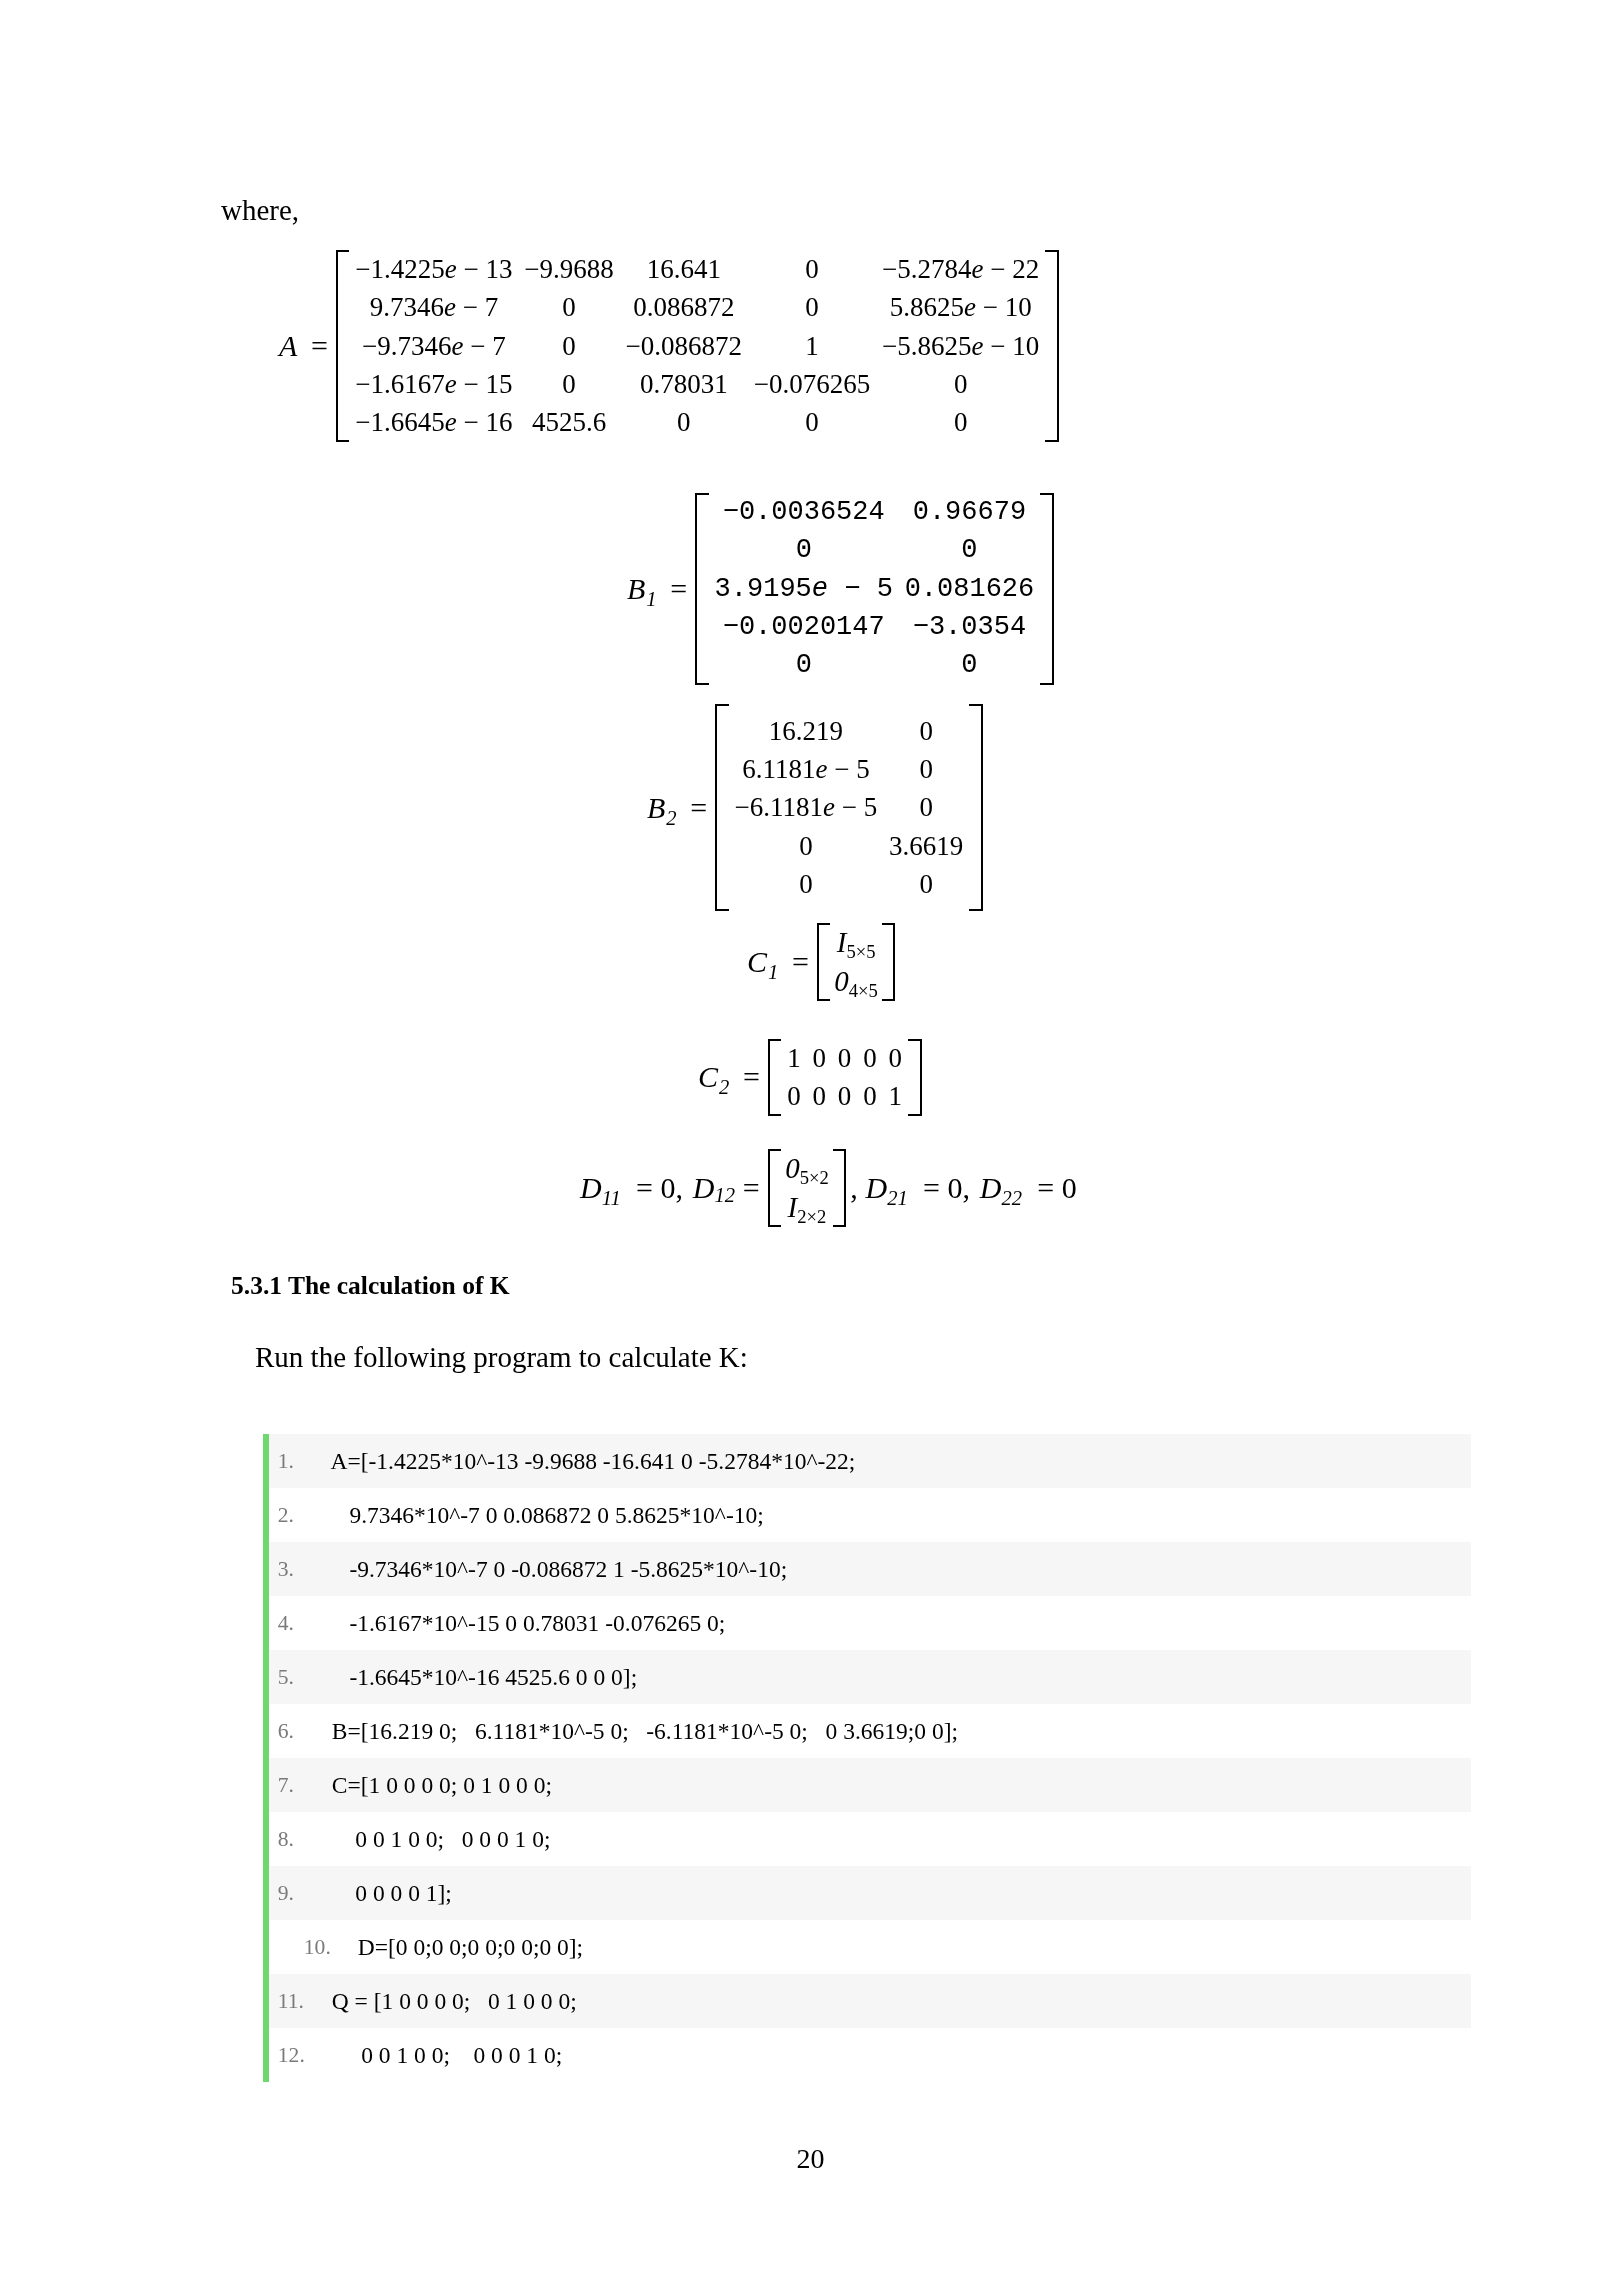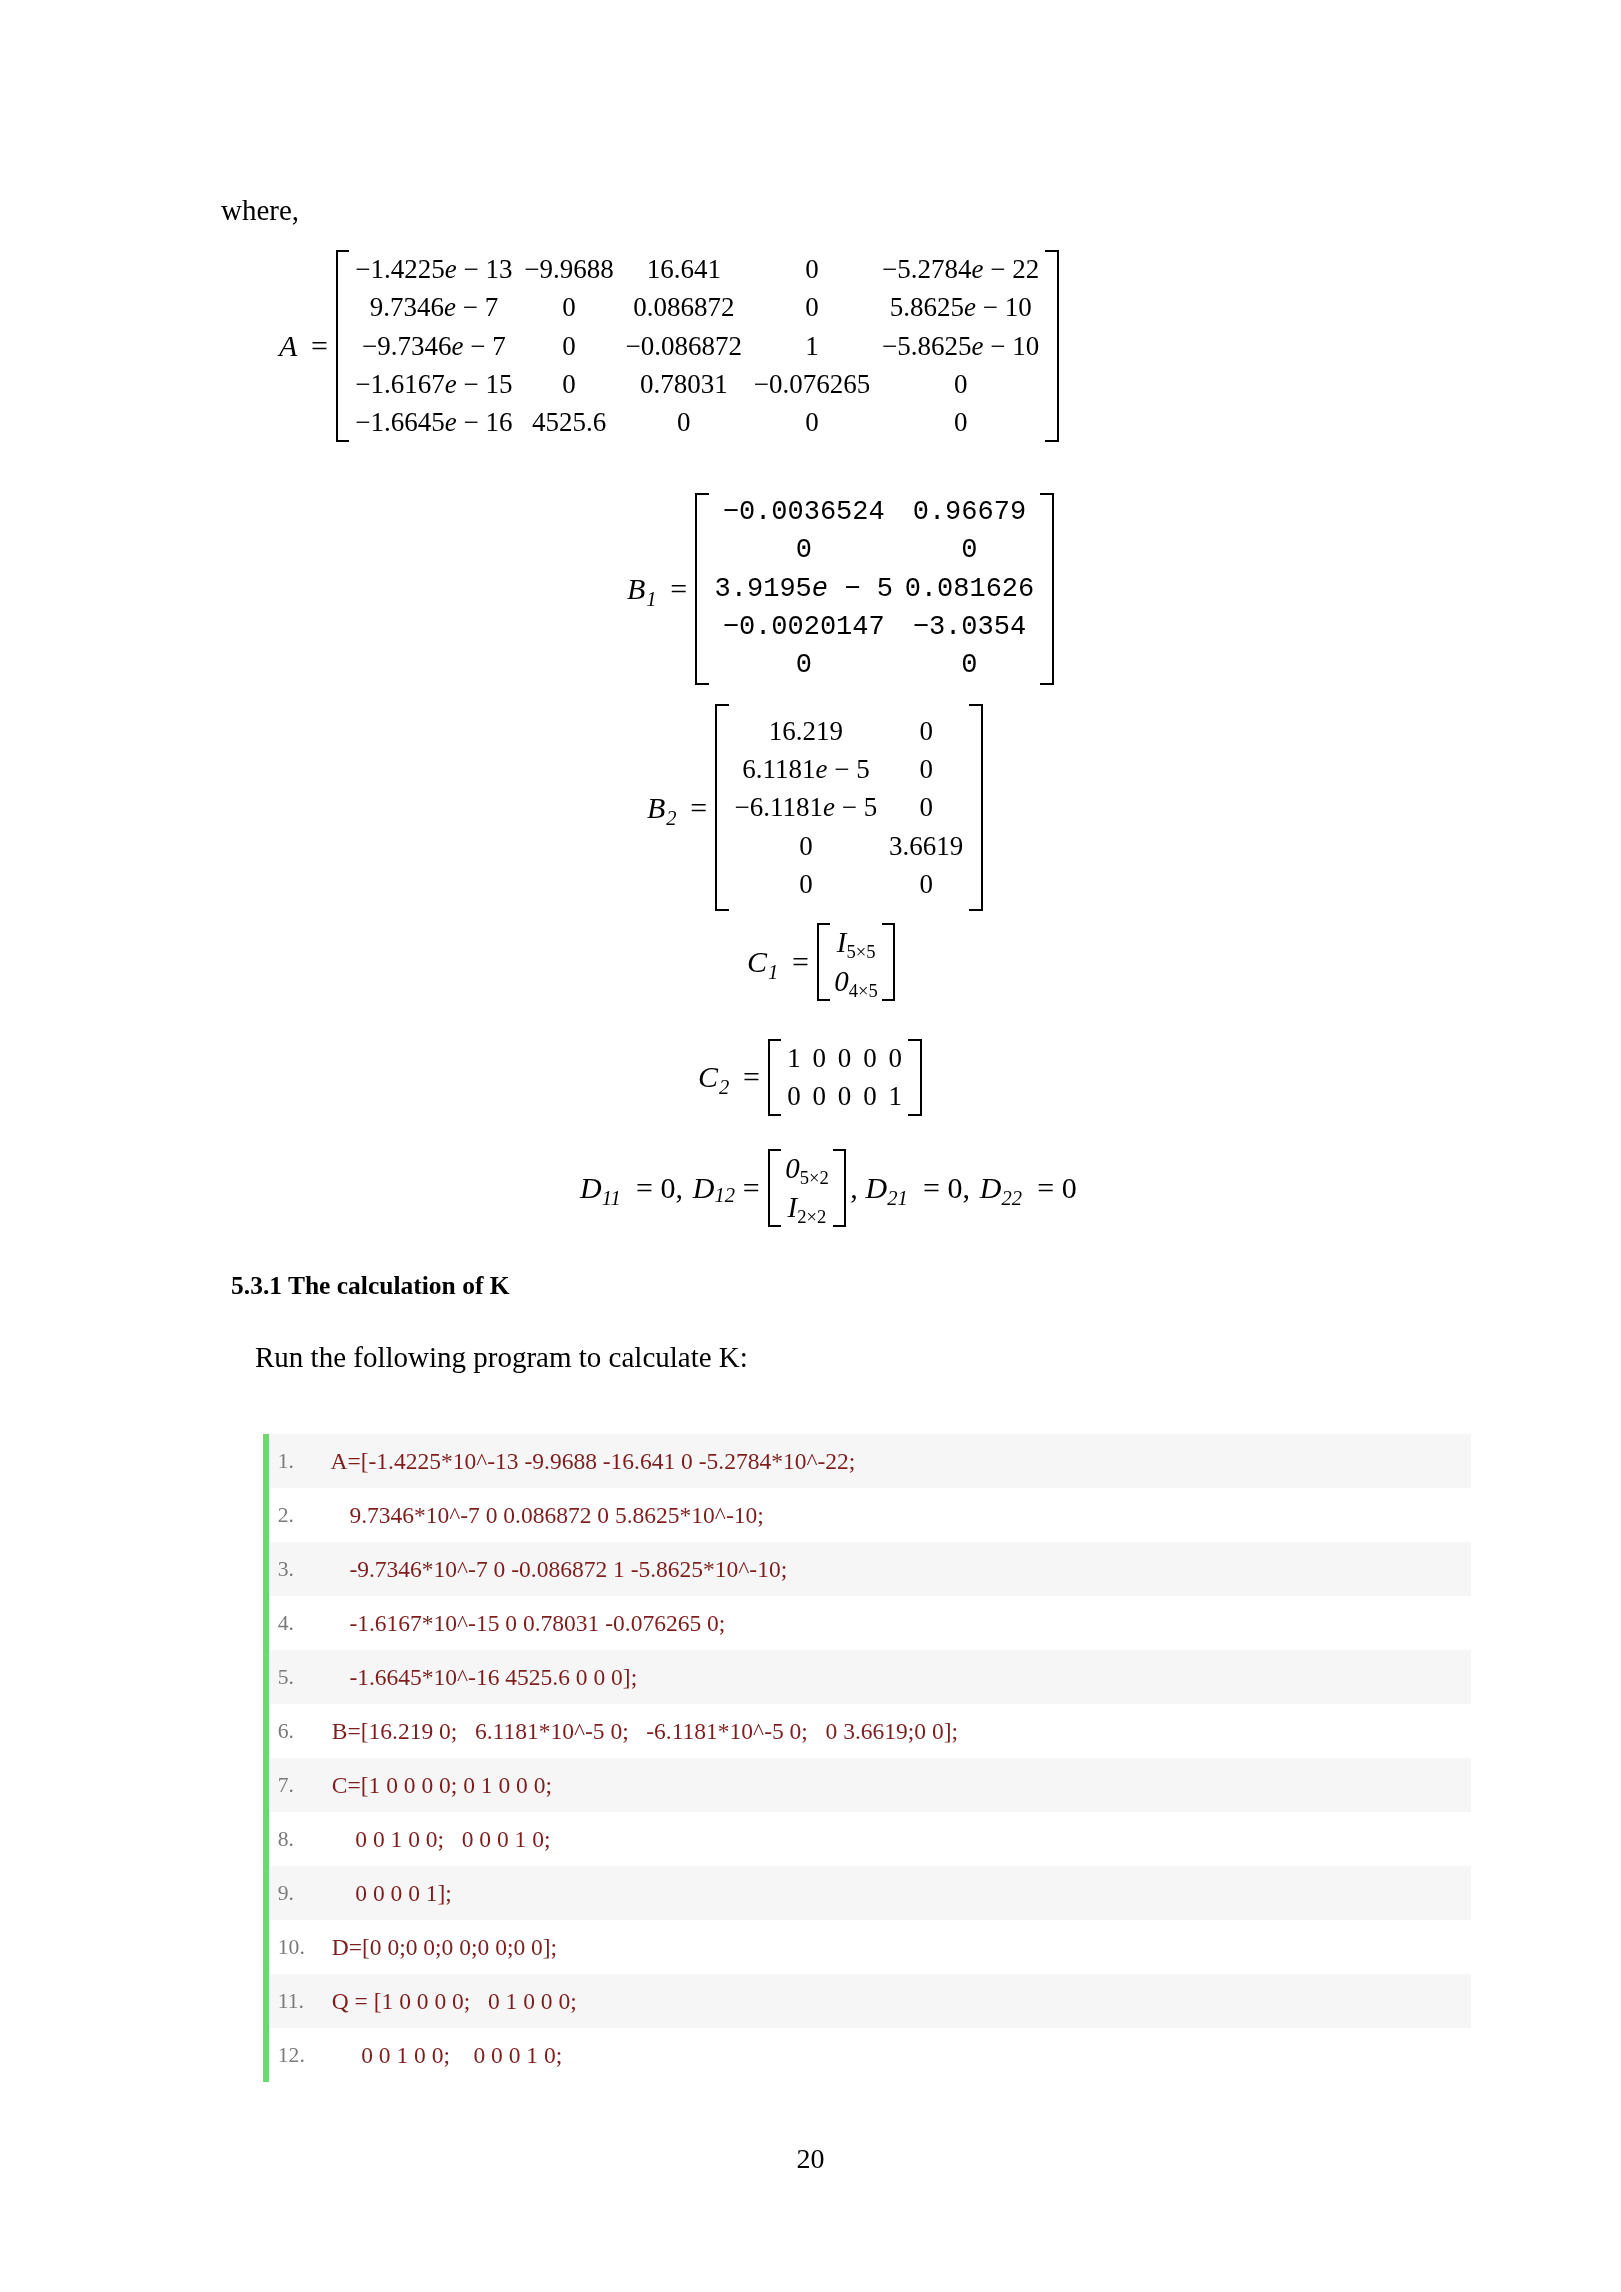--- a/index.html
+++ b/index.html
@@ -161,21 +161,21 @@
     width: 51px;
     flex: none;
     padding-left: 8.8px;
     box-sizing: border-box;
     font-size: 21.6px;
     color: #7a7a7a;
     font-family: "Liberation Serif", "DejaVu Serif", serif;
   }
   .codetext {
     font-size: 23.5px;
-    color: #7f1d1d;
+    color: #000000;
     white-space: pre;
     font-family: "Liberation Serif", "DejaVu Serif", serif;
   }
 
   
   .pagenum {
     position: absolute;
     left: 0;
     right: 0;
     top: 2143px;
@@ -378,21 +378,21 @@
         <span class="codetext">  C=[1 0 0 0 0; 0 1 0 0 0;</span>
       </div>
       <div class="codeline" style="border-left-color: rgb(110, 216, 110);">
         <span class="lineno">8.</span>
         <span class="codetext">      0 0 1 0 0;   0 0 0 1 0;</span>
       </div>
       <div class="codeline alt" style="border-left-color: rgb(110, 216, 110); background: rgb(246, 246, 246);">
         <span class="lineno">9.</span>
         <span class="codetext">      0 0 0 0 1];</span>
       </div>
-      <div class="codeline" style="border-left-color: rgb(110, 216, 110);">
+      <div class="codeline" style="border-left-color: rgb(110, 216, 110); padding-left: 26px;">
         <span class="lineno">10.</span>
         <span class="codetext">  D=[0 0;0 0;0 0;0 0;0 0];</span>
       </div>
       <div class="codeline alt" style="border-left-color: rgb(110, 216, 110); background: rgb(246, 246, 246);">
         <span class="lineno">11.</span>
         <span class="codetext">  Q = [1 0 0 0 0;   0 1 0 0 0;</span>
       </div>
       <div class="codeline" style="border-left-color: rgb(110, 216, 110);">
         <span class="lineno">12.</span>
         <span class="codetext">       0 0 1 0 0;    0 0 0 1 0;</span>

